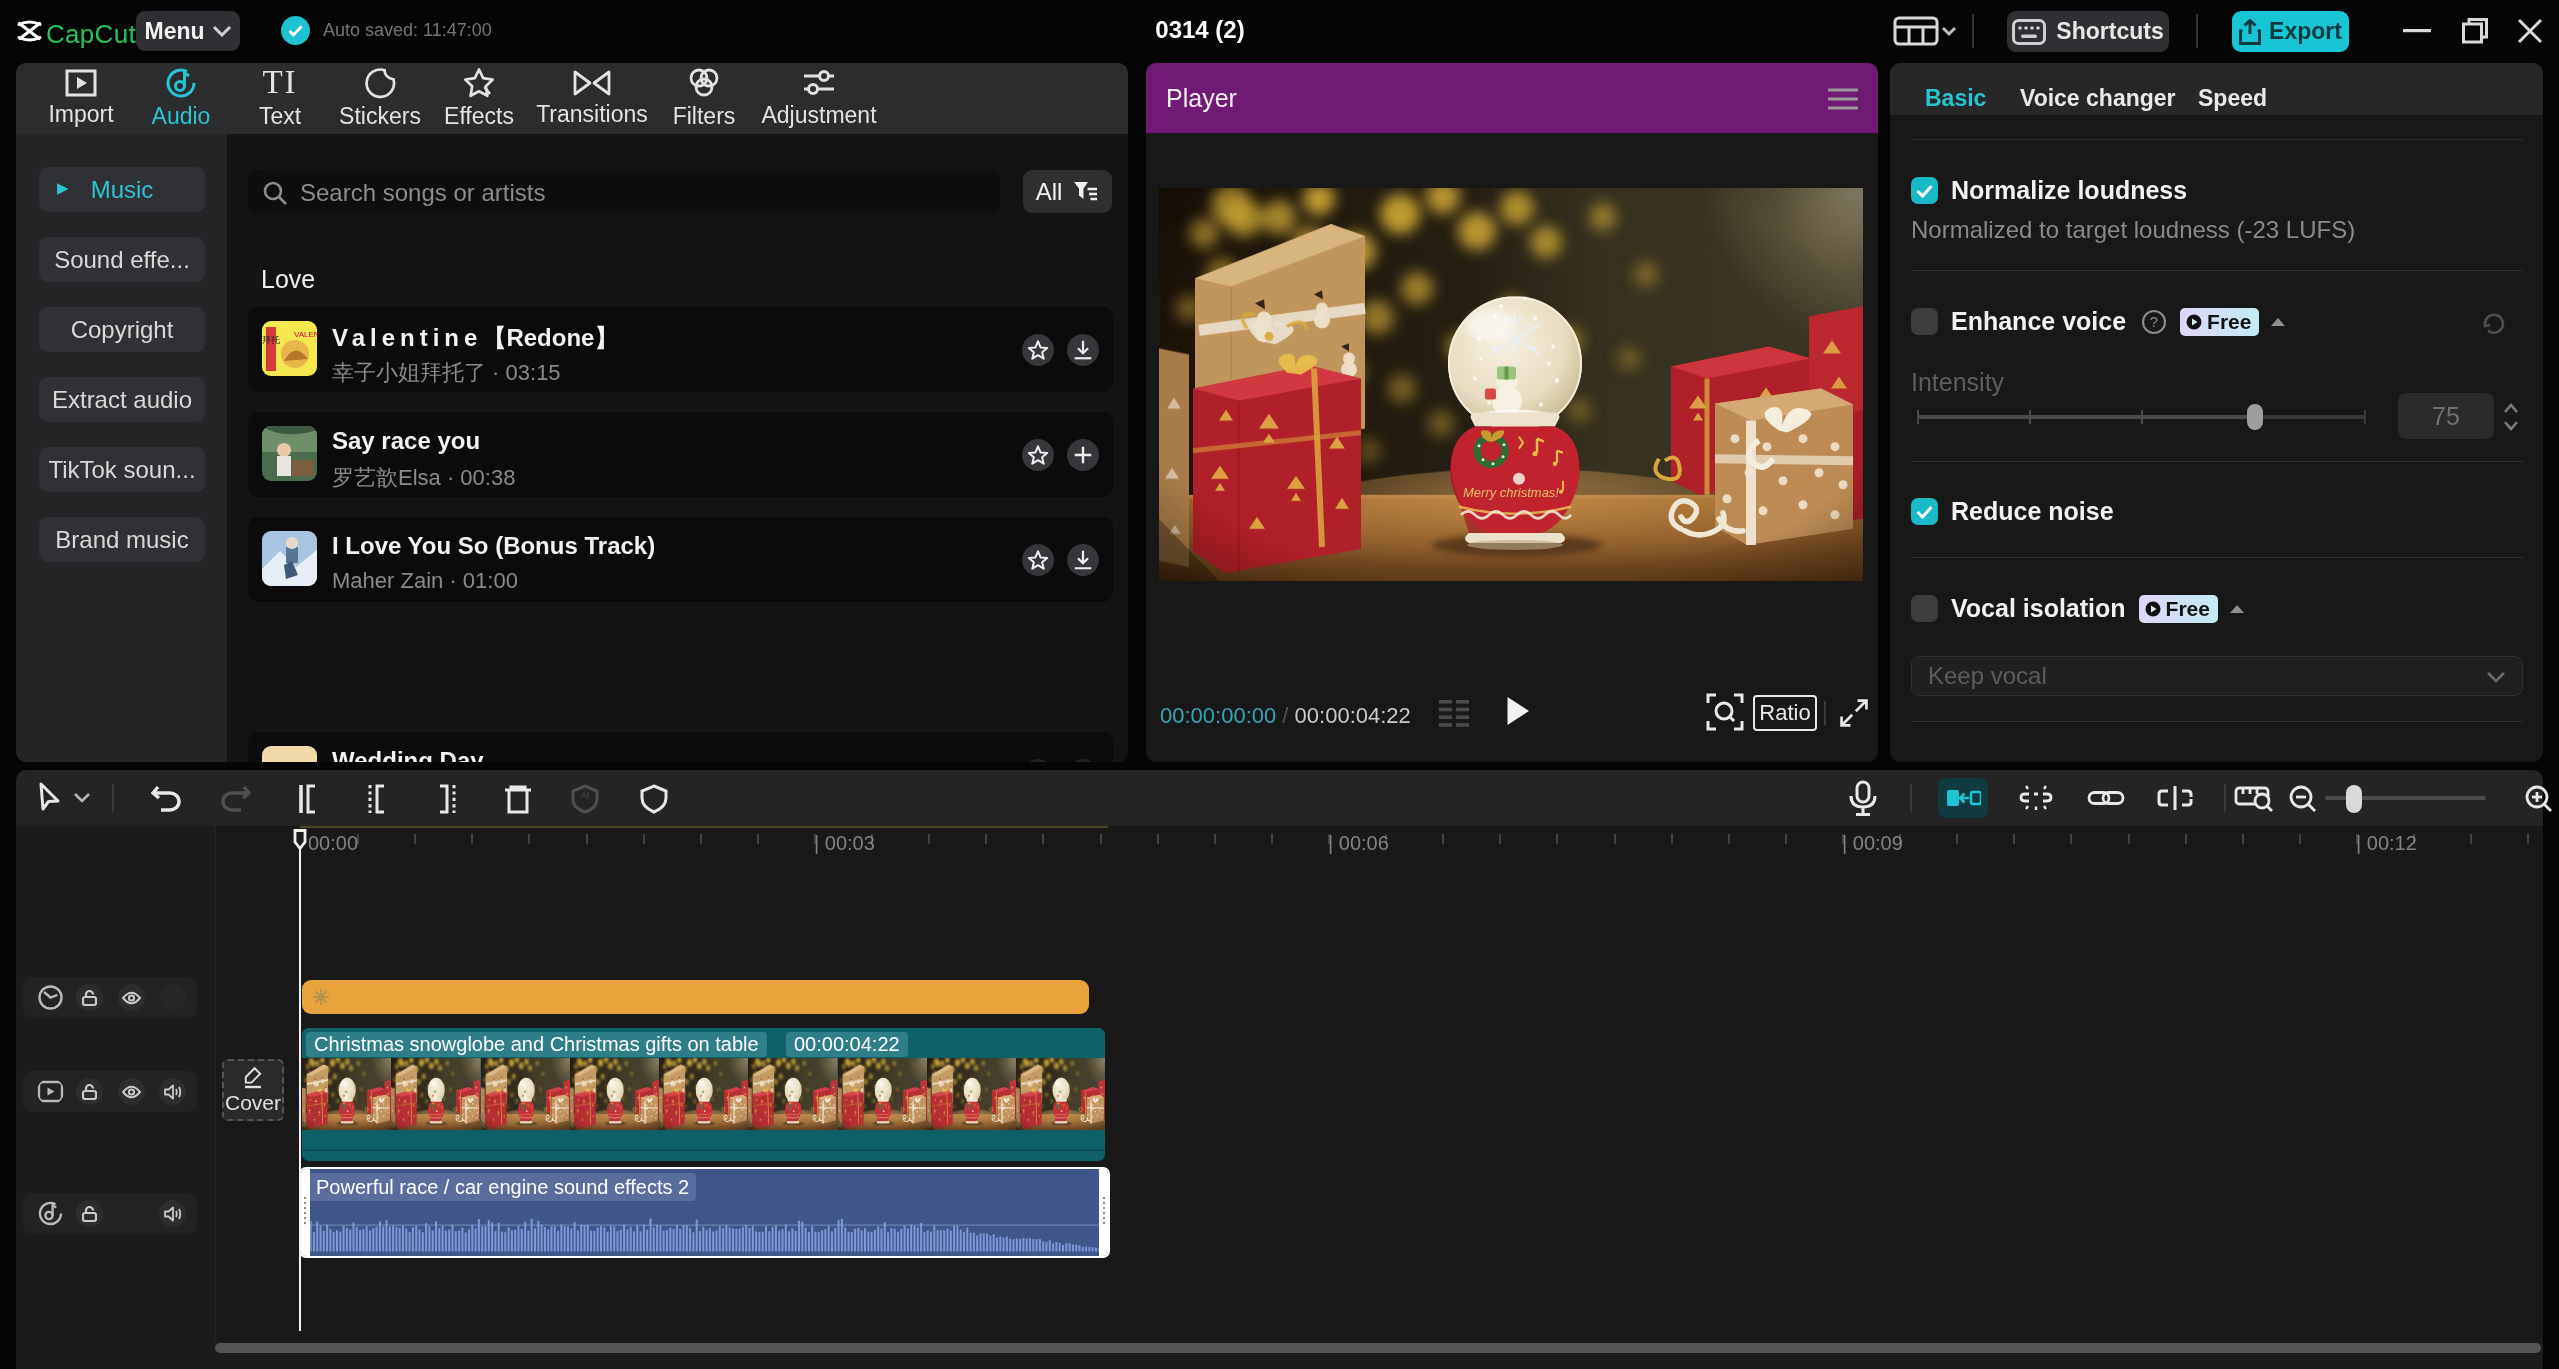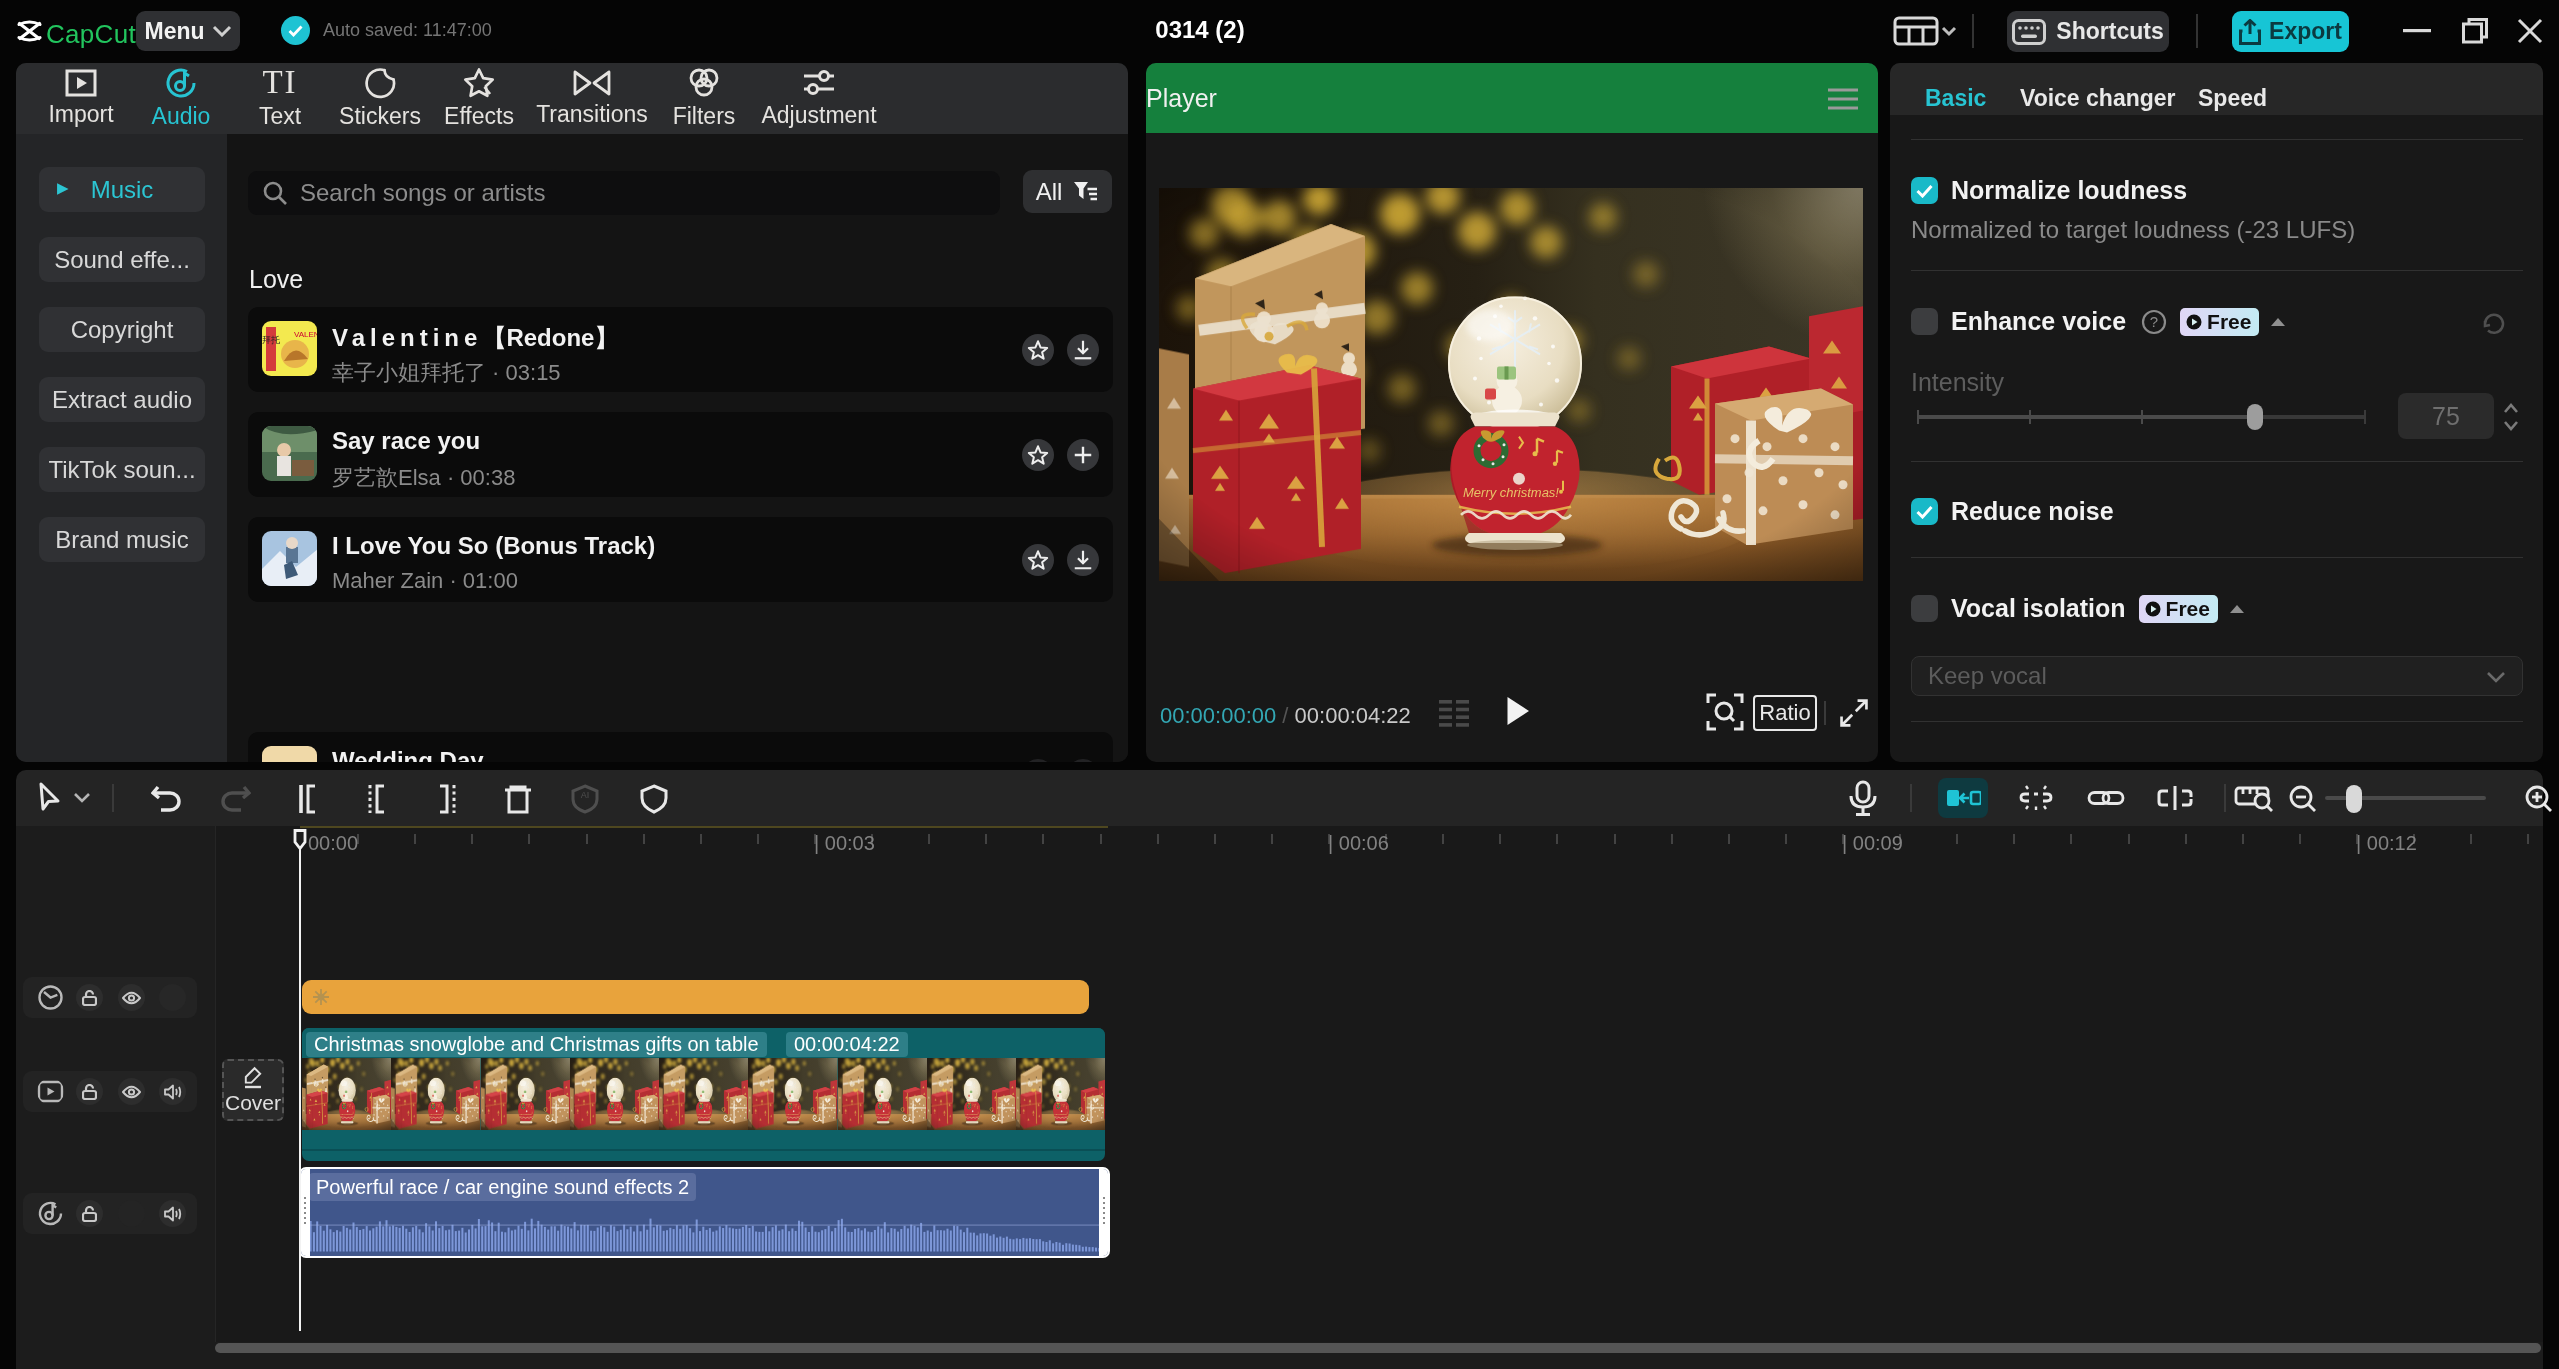--- a/index.html
+++ b/index.html
@@ -21,29 +21,29 @@
 #lp-toolbar{position:absolute;left:0;top:0;width:1112px;height:71px;background:#2b2c2e;}
 .tool{position:absolute;top:0;height:71px;display:flex;flex-direction:column;align-items:center;justify-content:center;color:#e4e2df;}
 .tool .lbl{font-size:23px;margin-top:4px;}
 .tool.active{color:#27c4d2;}
 #lp-side{position:absolute;left:0;top:71px;width:211px;height:628px;background:#242527;}
 .side-btn{position:absolute;left:23px;width:166px;height:45px;background:#303134;border-radius:9px;color:#d8d8d8;font-size:24px;display:flex;align-items:center;justify-content:center;}
 .side-btn.active{color:#2cc5d2;}
 #lp-songs{position:absolute;left:211px;top:71px;width:901px;height:628px;background:#141414;}
 .searchbar{position:absolute;left:21px;top:37px;width:752px;height:44px;background:#0e0e0f;border-radius:9px;display:flex;align-items:center;color:#8c8c8c;font-size:24px;gap:12px;padding-left:14px;}
 .allbtn{position:absolute;left:796px;top:36px;width:89px;height:43px;background:#2e2f31;border-radius:9px;color:#f0f0f0;font-size:24px;display:flex;align-items:center;justify-content:center;gap:11px;}
-.loveh{position:absolute;left:22px;top:131px;color:#f0f0f0;font-size:25px;}
+.loveh{position:absolute;left:34px;top:131px;color:#f0f0f0;font-size:25px;}
 .song{position:absolute;left:21px;width:865px;height:85px;background:#0b0b0b;border-radius:10px;}
 .song .art{position:absolute;left:14px;top:14px;width:55px;height:55px;border-radius:9px;overflow:hidden;}
 .song .t1{position:absolute;left:84px;top:15px;color:#f2f2f2;font-size:24px;font-weight:bold;white-space:nowrap;}
 .song .t2{position:absolute;left:84px;top:51px;color:#8b8b8b;font-size:22px;white-space:nowrap;}
 .song .c1{position:absolute;top:27px;width:32px;height:32px;border-radius:50%;background:#36373a;display:flex;align-items:center;justify-content:center;}
 
 #playerpanel{position:absolute;left:1146px;top:63px;width:732px;height:699px;background:#181818;border-radius:10px;overflow:hidden;}
-#pp-head{position:absolute;left:0;top:0;width:732px;height:70px;background:#15803d;color:#f0f0f0;font-size:25px;line-height:70px;}
+#pp-head{position:absolute;left:0;top:0;width:732px;height:70px;background:#701a75;color:#f0f0f0;font-size:25px;line-height:70px;padding-left:20px;}
 #video{position:absolute;left:13px;top:125px;width:704px;height:393px;}
 .pp-time{position:absolute;left:14px;top:640px;font-size:22px;color:#33a7b4;}
 
 #rightpanel{position:absolute;left:1890px;top:63px;width:653px;height:699px;background:#181818;border-radius:10px;overflow:hidden;}
 #rp-head{position:absolute;left:0;top:0;width:653px;height:52px;background:#272727;}
 .rp-tab{position:absolute;top:0;height:70px;line-height:70px;font-size:23px;font-weight:bold;color:#e9e9e9;}
 .rp-tab.active{color:#27c4d2;}
 .chk{width:27px;height:27px;border-radius:7px;}
 .chk.on{background:#19b9c8;display:flex;align-items:center;justify-content:center;}
 .chk.off{background:#3c3d3f;}

